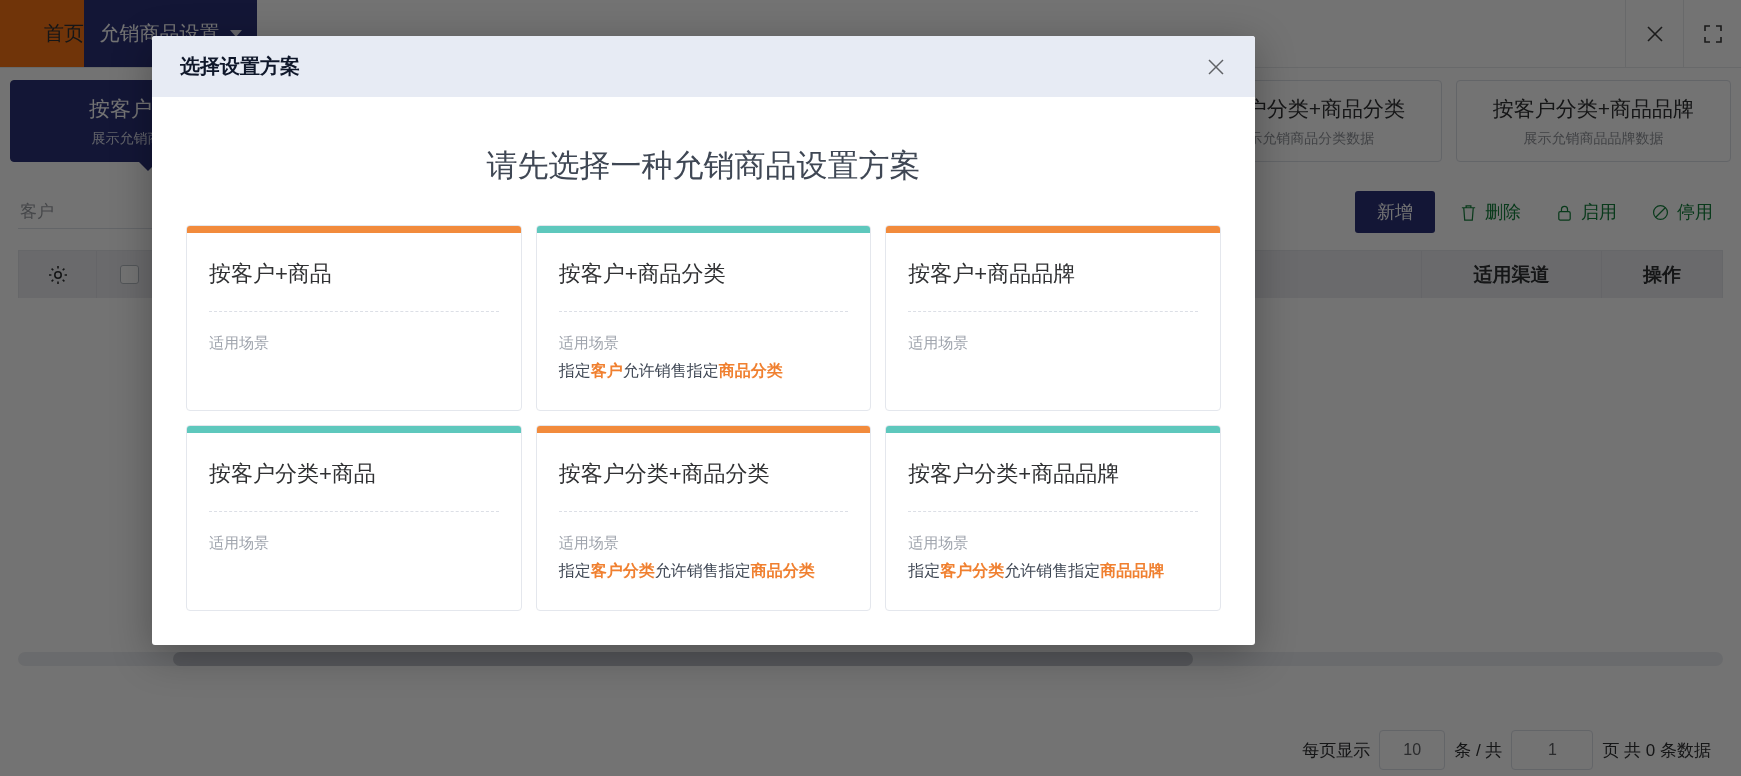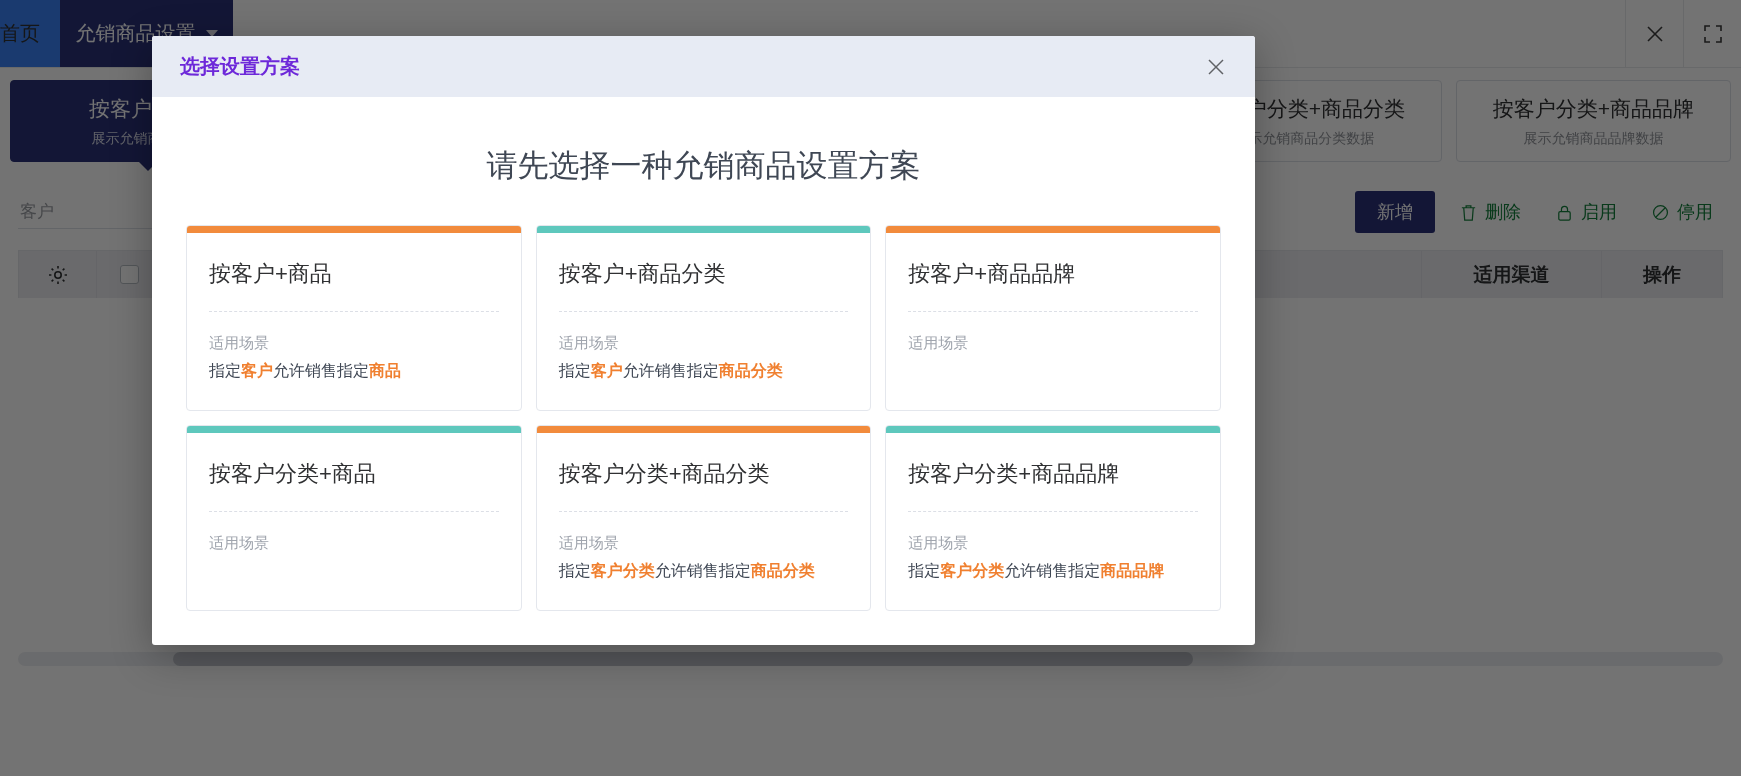--- a/index.html
+++ b/index.html
@@ -15,22 +15,22 @@
   
   #bg-layer { position: absolute; inset: 0; background: #ffffff; }
 
   
   .topbar {
     position: absolute; top: 0; left: 0; width: 1741px; height: 68px;
     background: #ffffff; border-bottom: 1px solid #e6e8eb;
     display: flex; align-items: stretch;
   }
   .tab-home {
-    width: 60px; display: flex; align-items: center; justify-content: flex-start;
-    font-size: 20px; color: #303133; background: #3b82f6;
+    width: 84px; display: flex; align-items: center; justify-content: flex-end;
+    font-size: 20px; color: #303133; background: #f97316;
   }
   .tab-active {
     width: 173px; display: flex; align-items: center; justify-content: center;
     gap: 6px; background: #2b3278; color: #ffffff; font-size: 20px;
   }
   .tab-caret {
     display: inline-block; width: 0; height: 0;
     border-left: 6px solid transparent; border-right: 6px solid transparent;
     border-top: 7px solid rgba(255,255,255,0.85); margin-left: 4px;
   }
@@ -151,21 +151,21 @@
     background: #ffffff; border-radius: 3px;
     box-shadow: 0 10px 40px rgba(0,0,0,0.30);
     display: flex; flex-direction: column;
   }
   .modal-head {
     height: 61px; background: #e7ebf4;
     display: flex; align-items: center; padding: 0 24px 0 28px;
     border-top-left-radius: 3px; border-top-right-radius: 3px;
   }
   .modal-title {
-    font-size: 20px; font-weight: bold; color: #6d28d9;
+    font-size: 20px; font-weight: bold; color: #0f172a;
   }
   .modal-close {
     margin-left: auto; cursor: pointer; color: #606266;
     width: 30px; height: 30px; display: flex; align-items: center; justify-content: center;
   }
   .modal-body { flex: 1; padding: 0 34px; }
   .modal-heading {
     text-align: center; font-size: 31px; color: #3f4754;
     padding-top: 48px; padding-bottom: 38px; font-weight: 400;
   }
@@ -292,20 +292,27 @@
         <div class="th th-flex">商品</div>
         <div class="th th-w180">适用渠道</div>
         <div class="th th-w120">操作</div>
       </div>
     </div>
 
     <div class="hscroll">
       <div class="hscroll-thumb"></div>
     </div>
 
+    <div class="pager">
+      <span>每页显示</span>
+      <span class="pager-box">10</span>
+      <span>条 / 共</span>
+      <span class="pager-box2">1</span>
+      <span>页  共 0 条数据</span>
+    </div>
   </div>
 
   <div id="overlay"></div>
 
   <div id="modal">
     <div class="modal-head">
       <span class="modal-title">选择设置方案</span>
       <span class="modal-close">
         <svg width="22" height="22" viewBox="0 0 22 22">
           <line x1="4" y1="4" x2="18" y2="18" stroke="currentColor" stroke-width="1.5"></line>
@@ -317,21 +324,20 @@
     <div class="modal-body">
       <div class="modal-heading">请先选择一种允销商品设置方案</div>
 
       <div class="card-grid">
 
         <div class="card">
           <div class="card-accent" style="background: rgb(242, 139, 60);"></div>
           <div class="card-title">按客户+商品</div>
           <div class="card-divider"></div>
           <div class="card-scene-label">适用场景</div>
-          <div class="card-desc"><span>指定</span><span class="hl">客户</span><span>允许销售指定</span><span class="hl">商品</span></div>
         </div>
 
         <div class="card">
           <div class="card-accent" style="background: rgb(94, 200, 189);"></div>
           <div class="card-title">按客户+商品分类</div>
           <div class="card-divider"></div>
           <div class="card-scene-label">适用场景</div>
           <div class="card-desc"><span>指定</span><span class="hl">客户</span><span>允许销售指定</span><span class="hl">商品分类</span></div>
         </div>
 

